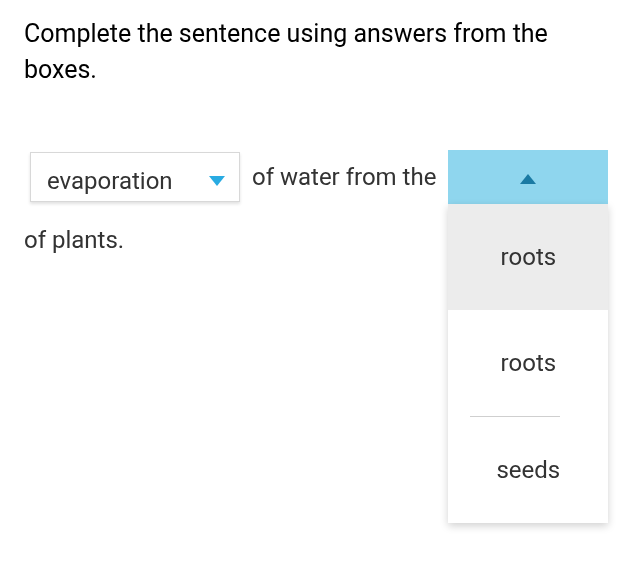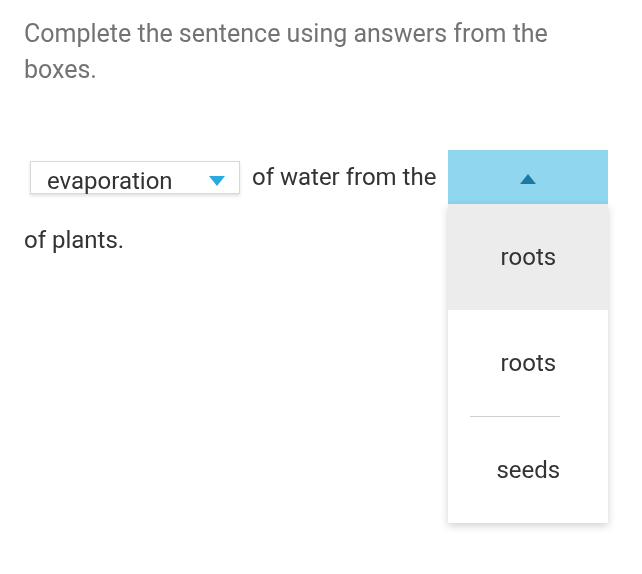--- a/index.html
+++ b/index.html
@@ -10,21 +10,21 @@
     body {
       font-family: -apple-system, BlinkMacSystemFont, 'Segoe UI', Roboto, Helvetica, Arial, sans-serif;
       background: #ffffff;
       width: 642px;
       height: 574px;
       padding: 16px 24px;
       font-size: 24px;
       color: #333;
     }
     .instruction {
-      color: #737373;
+      color: #000000;
       font-size: 25px;
       line-height: 1.45;
       margin-bottom: 56px;
       font-weight: 400;
     }
     .sentence {
       line-height: 2.6;
       font-size: 24px;
       color: #333;
     }
@@ -33,21 +33,21 @@
       vertical-align: middle;
     }
     .dropdown-closed {
       display: inline-flex;
       align-items: center;
       justify-content: space-between;
       background: #ffffff;
       border: 1px solid #d8d8d8;
       box-shadow: 0 2px 3px rgba(0,0,0,0.12);
       min-width: 210px;
-      height: 33px;
+      height: 50px;
       padding: 8px 14px 0 16px;
       vertical-align: middle;
       margin: 0 6px;
       cursor: pointer;
     }
     .dropdown-closed .value {
       color: #333;
       font-size: 24px;
     }
     .tri-down {

